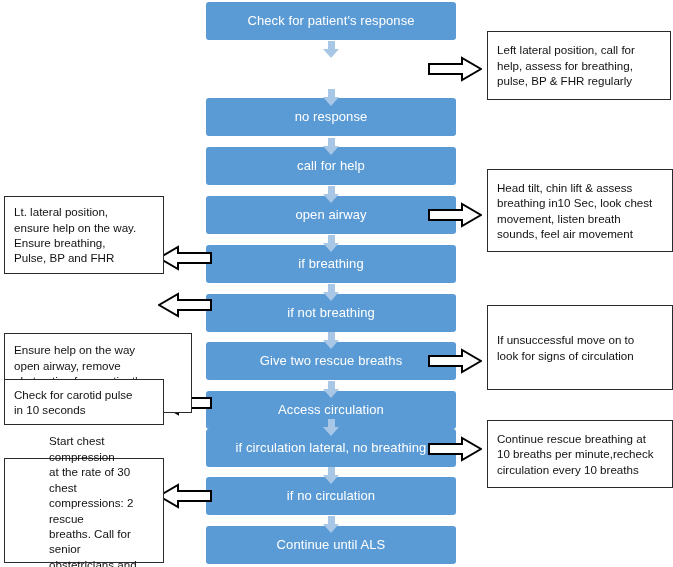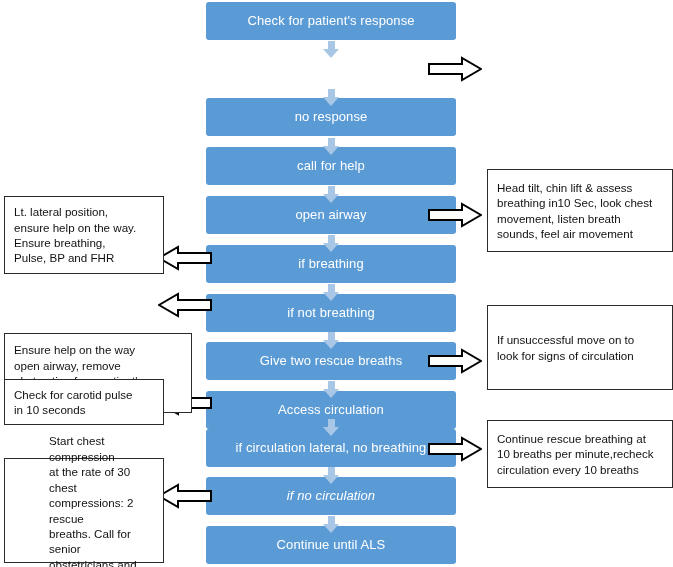--- a/index.html
+++ b/index.html
@@ -92,21 +92,21 @@
 
   <div class="step" style="top:2px;">Check for patient's  response</div>
   <div class="step" style="top:98px;">no response</div>
   <div class="step" style="top:196px;">open airway</div>
   <div class="step" style="top:147px;">call for help</div>
   <div class="step" style="top:294px;">if not breathing</div>
   <div class="step" style="top:245px;">if breathing</div>
   <div class="step" style="top:342px;">Give two rescue breaths</div>
   <div class="step" style="top:391px;">Access circulation</div>
   <div class="step" style="top:429px;">if circulation lateral, no breathing</div>
-  <div class="step" style="top:477px;font-style:italic;">if no circulation</div>
+  <div class="step" style="top:477px;">if no circulation</div>
   <div class="step" style="top:526px;">Continue until  ALS</div>
 
   <div class="vconn" style="top:41px;">
       <div class="shaft"></div>
       <div class="head"></div>
     </div>
   <div class="vconn" style="top:89px;">
       <div class="shaft"></div>
       <div class="head"></div>
     </div>
@@ -182,20 +182,23 @@
     <svg width="54" height="26" viewBox="0 0 54 26">
       <polygon points="53,8 20,8 20,2 1,13 20,24 20,18 53,18" fill="#ffffff" stroke="#000000" stroke-width="2"></polygon>
     </svg>
   </div>
   <div class="harrow" style="left:158px; top:483px;">
     <svg width="54" height="26" viewBox="0 0 54 26">
       <polygon points="53,8 20,8 20,2 1,13 20,24 20,18 53,18" fill="#ffffff" stroke="#000000" stroke-width="2"></polygon>
     </svg>
   </div>
 
+  <div class="note" style="left:487px; top:31px;  width:184px; height:69px;">Left lateral position, call for
+help, assess for breathing,
+pulse, BP &amp; FHR regularly</div>
   <div class="note" style="left:487px; top:169px; width:186px; height:83px;">Head tilt, chin lift &amp; assess
 breathing in10 Sec, look chest
 movement, listen breath
 sounds, feel air movement</div>
   <div class="note" style="left:487px; top:305px; width:186px; height:85px;">If unsuccessful move on to
 look for signs of circulation</div>
   <div class="note" style="left:487px; top:413px; width:186px; height:68px;margin-top:7px;">Continue rescue breathing at
 10 breaths per minute,recheck
 circulation every 10 breaths</div>
 

